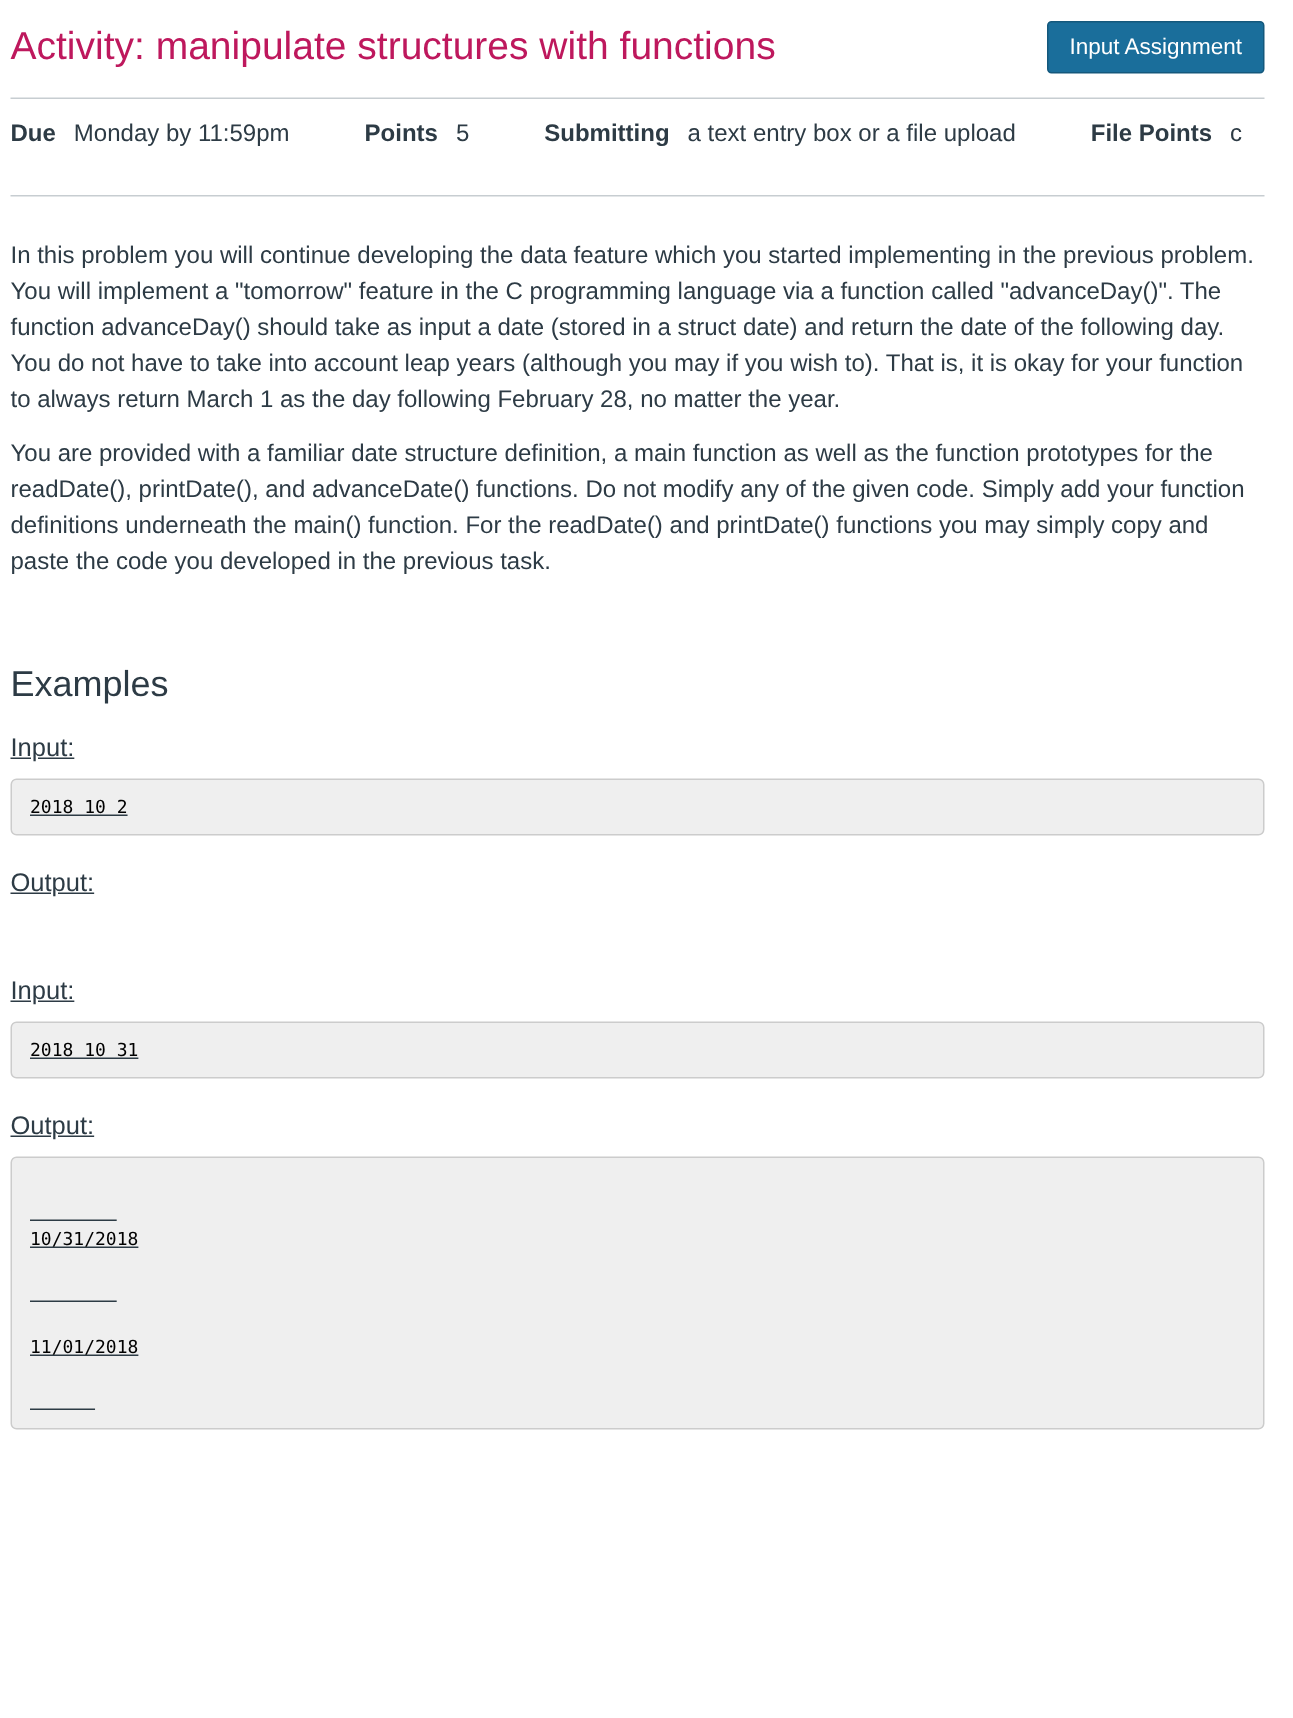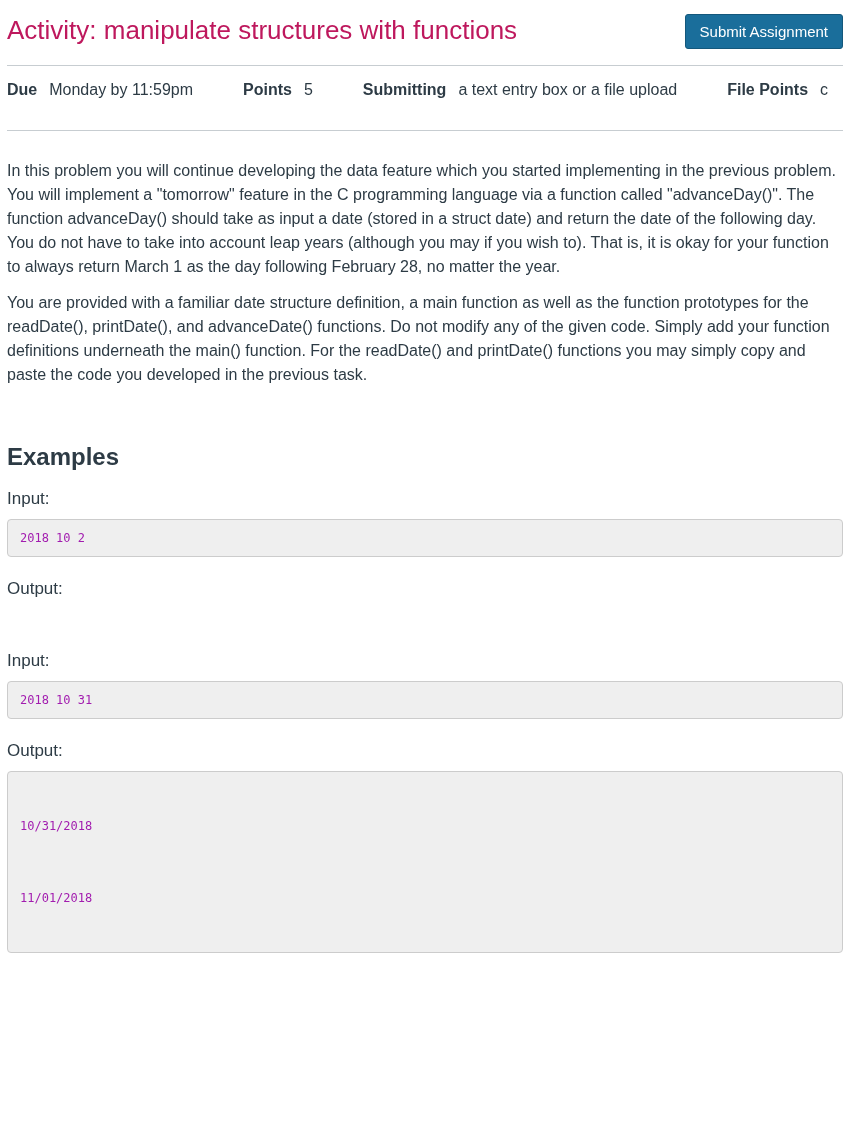--- a/index.html
+++ b/index.html
@@ -57,54 +57,54 @@
   .meta-value { font-weight: 400; }
   .description { margin-top: 28px; }
   .description p {
     margin: 0 0 12px 0;
     font-size: 16px;
     line-height: 24px;
   }
   .examples-heading {
     margin: 55px 0 16px 0;
     font-size: 24px;
-    font-weight: 700;
+    font-weight: 400;
     line-height: 30px;
   }
   .io-label {
     font-size: 17px;
     line-height: 22px;
     margin: 0 0 9px 0;
   }
-  .example { margin-top: 8px; }
+  .example { margin-top: 8px; text-decoration: underline; }
   .example + .example { margin-top: 50px; }
   .output-group { margin-top: 21px; }
   .code-block {
     background: #efefef;
     border: 1px solid #cccccc;
     border-radius: 4px;
     padding: 9px 12px;
     margin: 0;
     font-family: "DejaVu Sans Mono", monospace;
     font-size: 12px;
     line-height: 18px;
-    color: #a21caf;
+    color: #000000;
     white-space: pre;
     overflow: hidden;
   }
   .code-line + .code-line { margin-top: 18px; }
 </style>
 </head>
 <body>
 
 <div class="page">
 
   <header class="header">
     <h1 class="title">Activity: manipulate structures with functions</h1>
-    <button class="submit-btn">Submit Assignment</button>
+    <button class="submit-btn">Input Assignment</button>
   </header>
 
   <hr class="rule">
 
   <div class="meta">
     <div class="meta-item">
       <span class="meta-label">Due</span><span class="meta-value">Monday by 11:59pm</span>
     </div>
     <div class="meta-item">
       <span class="meta-label">Points</span><span class="meta-value">5</span>

